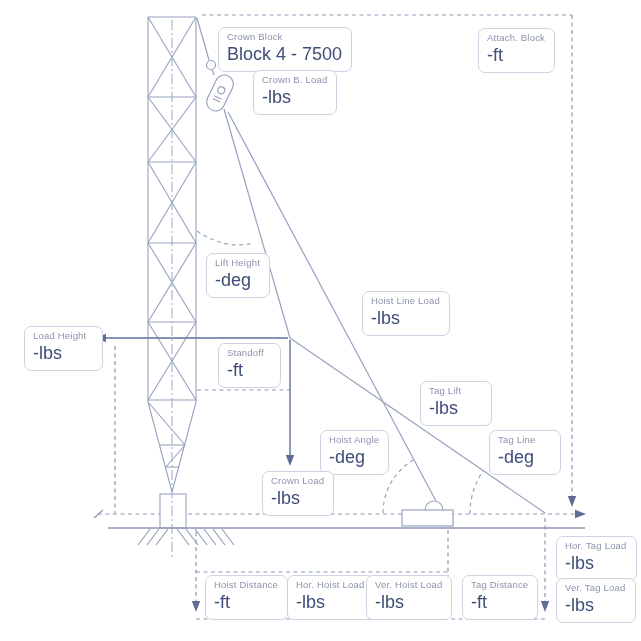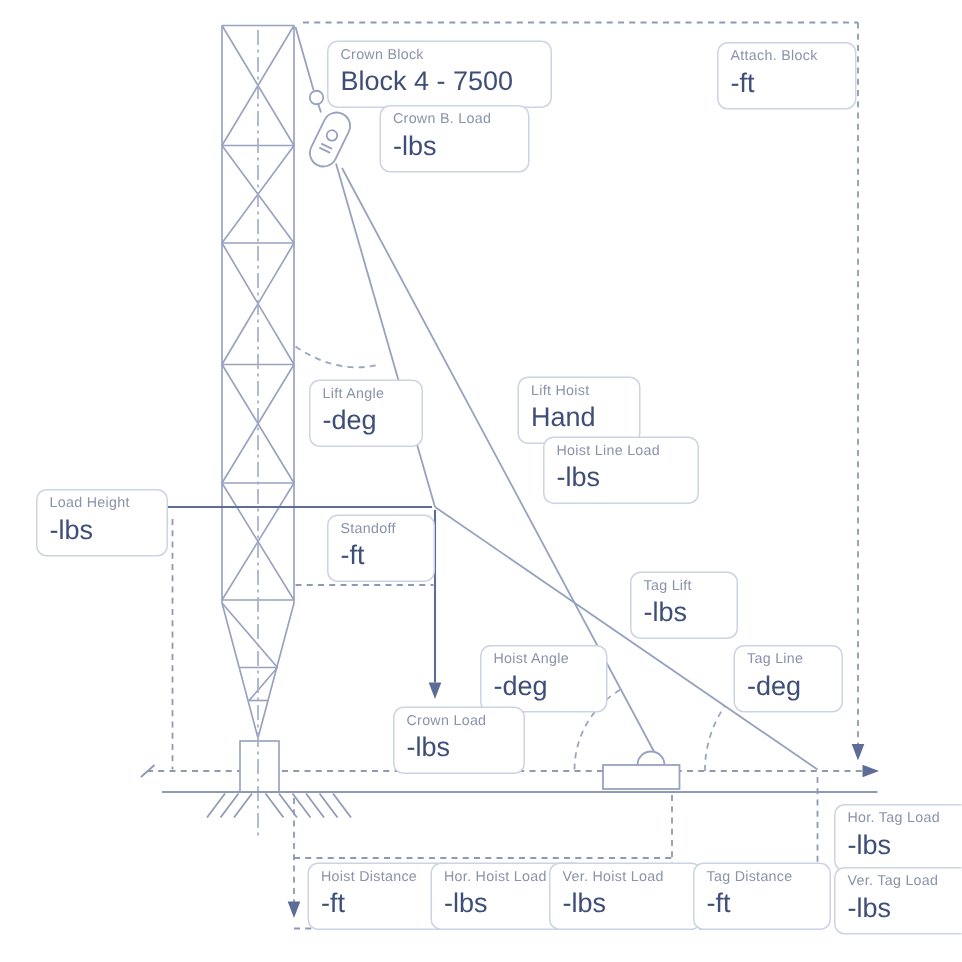--- a/index.html
+++ b/index.html
@@ -8,21 +8,21 @@
     background:#ffffff;
     font-family:"Liberation Sans","DejaVu Sans",sans-serif;
   }
   #stage{position:absolute;left:0;top:0;width:641px;height:641px;}
   svg{position:absolute;left:0;top:0;}
   .chip{
     position:absolute;
     background:#ffffff;
     border:1px solid #ccd3e3;
     border-radius:7px;
-    padding:3px 25px 4px 8px;
+    padding:3px 9px 4px 8px;
     line-height:1.3;
     box-sizing:border-box;
     z-index:5;
   }
   .chip .lbl{
     display:block;
     font-size:9.5px;
     color:#8b93ac;
     letter-spacing:.2px;
     white-space:nowrap;
@@ -157,26 +157,22 @@
 </div>
 <div class="chip" style="left:253px;top:70px;min-width:74px">
   <span class="lbl">Crown B. Load</span>
   <span class="val">-lbs</span>
 </div>
 <div class="chip" style="left:478px;top:28px;min-width:76px">
   <span class="lbl">Attach. Block</span>
   <span class="val">-ft</span>
 </div>
 <div class="chip" style="left:206px;top:253px;min-width:50px">
-  <span class="lbl">Lift Angle</span>
+  <span class="lbl">Lift Height</span>
   <span class="val">-deg</span>
-</div>
-<div class="chip" style="left:345px;top:251px;min-width:82px">
-  <span class="lbl">Lift Hoist</span>
-  <span class="val">Hand</span>
 </div>
 <div class="chip" style="left:362px;top:291px;min-width:73px">
   <span class="lbl">Hoist Line Load</span>
   <span class="val">-lbs</span>
 </div>
 <div class="chip" style="left:24px;top:326px;min-width:79px">
   <span class="lbl">Load Height</span>
   <span class="val">-lbs</span>
 </div>
 <div class="chip" style="left:218px;top:343px;min-width:63px">

